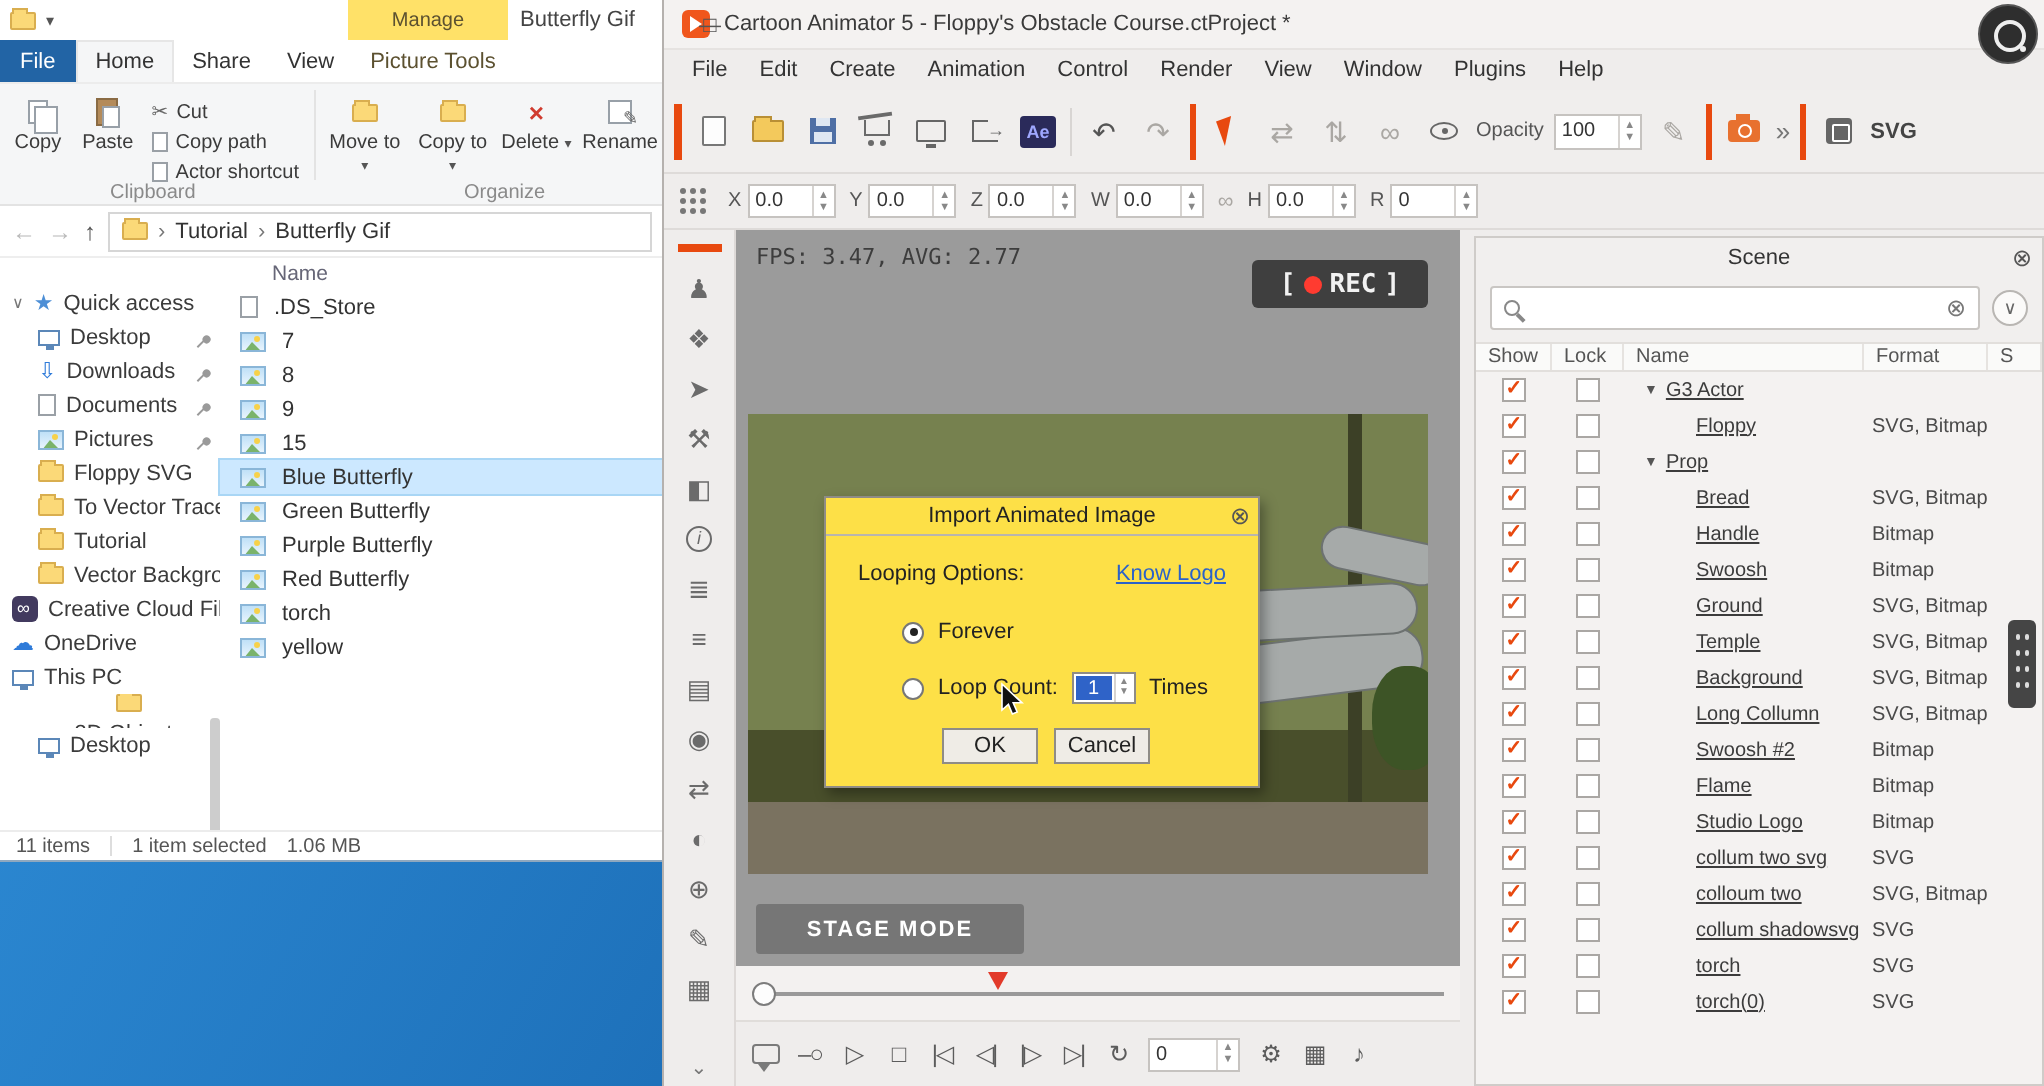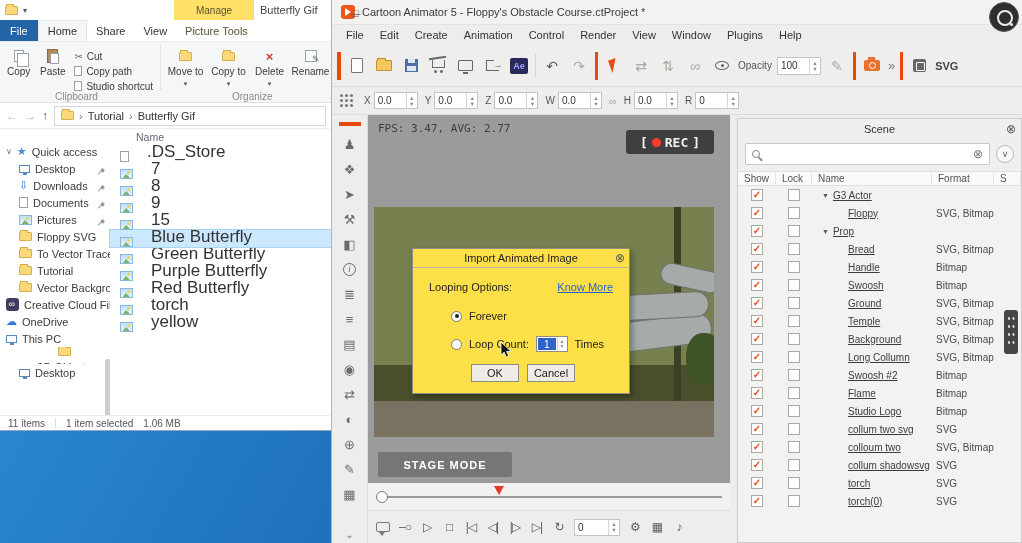--- a/index.html
+++ b/index.html
@@ -98,21 +98,21 @@
 .bc-box{flex:1;height:20px;border:1px solid #d6d6d6;display:flex;align-items:center;gap:5px;padding:0 6px;background:#fff}
 .bc-sep{color:#777;font-size:11px}
 .bc-item{color:#333}
 .x-body{position:absolute;top:129px;bottom:15px;left:0;right:0;display:flex;overflow:hidden}
 .x-side{width:110px;position:relative;padding-top:14px}
 .sb-row{height:17px;display:flex;align-items:center;gap:5px;font-size:11px;color:#3b3b3b;white-space:nowrap;overflow:hidden}
 .sb-chev{font-size:8px;color:#777}
 .x-scroll{position:absolute;right:0;top:230px;width:5px;height:60px;background:#cdcdcd;border-radius:2px}
 .x-files{flex:1}
 .files-head{height:16px;display:flex;align-items:center;padding-left:26px;font-size:10.5px;color:#667}
-.file-row{height:17px;display:flex;align-items:flex-end;gap:18px;padding-left:10px;font-size:17px;color:#333}
+.file-row{height:17px;display:flex;align-items:center;gap:8px;padding-left:10px;font-size:11px;color:#333}
 .file-sel{background:#cce8ff;outline:1px solid #a9d6f5}
 .x-status{position:absolute;left:0;right:0;bottom:0;height:15px;background:#fff;border-top:1px solid #ececec;display:flex;align-items:center;gap:10px;padding:0 8px;font-size:10px;color:#555}
 .st-div{width:1px;height:10px;background:#ddd}
 
 
 #ca{position:absolute;left:332px;top:0;width:690px;height:543px;background:#efedec;box-shadow:0 0 0 1px #b5b1ae}
 .ca-title{position:relative;height:25px;background:#f4f2f1;display:flex;align-items:center;gap:7px;padding-left:9px;border-bottom:1px solid #e6e3e1}
 .app-ic{width:14px;height:14px;background:#f0561c;border-radius:3px;position:relative;flex:none}
 .app-ic::after{content:"";position:absolute;left:4px;top:3px;border-left:6px solid #fff;border-top:4px solid transparent;border-bottom:4px solid transparent}
 .ca-title-text{font-size:11px;color:#3a3a3a;white-space:nowrap}
@@ -247,21 +247,21 @@
         <div class="rb-small" data-name="cut-button">
           <span class="g" style="font-size:10px;color:#666" data-name="cut-icon">✂</span>
           <span>Cut</span>
         </div>
         <div class="rb-small" data-name="copy-path-button">
           <span class="i-page t" data-name="copy-path-icon"></span>
           <span>Copy path</span>
         </div>
         <div class="rb-small" data-name="paste-shortcut-button">
           <span class="i-page t" data-name="paste-shortcut-icon"></span>
-          <span>Studio shortcut</span>
+          <span>Actor shortcut</span>
         </div>
       </div>
       <div class="rb-div" data-name="ribbon-group-divider"></div>
       <div class="rb-big" style="width:44px" data-name="move-to-button">
         <span class="rb-ic" data-name="move-to-icon">
             <span class="i-folder"></span>
           </span>
         <span class="lbl"><span>Move to</span> <span class="dd" data-name="dropdown-arrow-icon">▾</span></span>
       </div>
       <div class="rb-big" style="width:44px" data-name="copy-to-button">
@@ -642,21 +642,21 @@
       </div>
       <div class="stagebadge" data-name="stage-mode-badge">STAGE MODE</div>
 
       <div class="dlg" data-name="import-animated-image-dialog">
         <div class="dlg-title" data-name="dialog-titlebar">
           <span data-name="dialog-title">Import Animated Image</span>
           <span class="dlg-close" data-name="dialog-close-icon">⊗</span>
         </div>
         <div class="dlg-body">
           <span class="looping" data-name="looping-options-label">Looping Options:</span>
-          <span class="know" data-name="know-more-link">Know More</span>
+          <span class="know" data-name="know-more-link">Know Logo</span>
           <div class="optrow" id="opt-forever" data-name="forever-option">
             <span class="radio sel" data-name="forever-radio"></span>
             <span data-name="forever-label">Forever</span>
           </div>
           <div class="optrow" id="opt-count" data-name="loop-count-option">
             <span class="radio" data-name="loop-count-radio"></span>
             <span data-name="loop-count-label">Loop Count:</span>
             <span class="loopfield" data-name="loop-count-field">
               <span class="val">1</span>
               <span class="spin" data-name="spinner-arrows">

